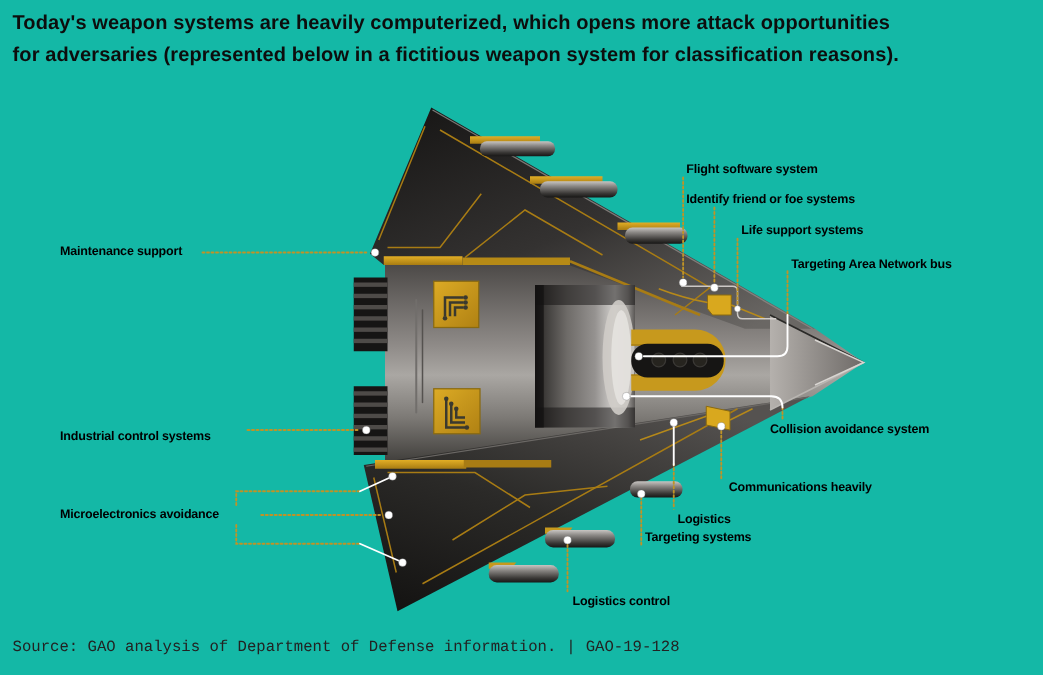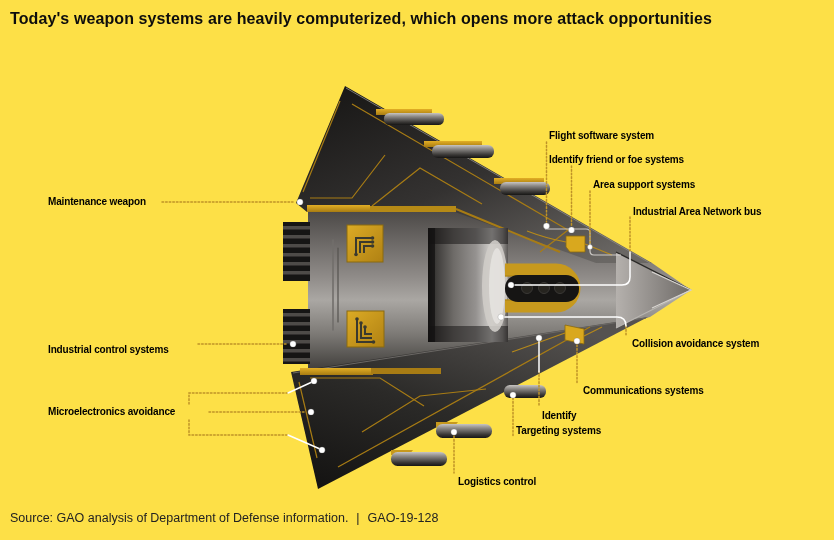--- a/index.html
+++ b/index.html
@@ -1,40 +1,41 @@
 <!DOCTYPE html>
 <html><head>
 <meta charset="utf-8">
 <style>
   html,body{margin:0;padding:0;background:#ffffff;}
   .stage{
-    position:relative;width:834px;height:540px;background:#fde047;overflow:hidden;
+    position:relative;width:834px;height:540px;background:#14b8a6;overflow:hidden;
     font-family:"Liberation Sans","DejaVu Sans",sans-serif;
   }
   .title{
     position:absolute;left:10px;top:6px;width:818px;
     font-size:16px;font-weight:700;color:#0d0d0d;line-height:26px;letter-spacing:.1px;
   }
   .diagram-svg{position:absolute;left:0;top:0;}
   .sys-label{
     position:absolute;font-size:10px;font-weight:700;color:#000;
     letter-spacing:-.15px;white-space:nowrap;line-height:12px;
   }
   .source-line{
-    position:absolute;left:10px;top:511px;font-size:12.5px;color:#222;white-space:nowrap;
+    position:absolute;left:10px;top:511px;font-size:12.5px;color:#222;white-space:nowrap;font-family:Liberation Mono, monospace;
   }
   .source-line .sep{margin:0 8px;color:#222;}
 </style>
 </head>
 <body>
 
 <div class="stage">
 
   <div class="title">
     <div>Today's weapon systems are heavily computerized, which opens more attack opportunities</div>
+    <div>for adversaries (represented below in a fictitious weapon system for classification reasons).</div>
   </div>
 
   <svg class="diagram-svg" width="834" height="540" viewBox="0 0 834 540">
     <defs>
       <linearGradient id="gWingTop" x1="0" y1="0" x2="0.85" y2="1">
         <stop offset="0" stop-color="#151413"></stop>
           <stop offset="0.55" stop-color="#343231"></stop>
           <stop offset="1" stop-color="#6a6764"></stop>
       </linearGradient>
       <linearGradient id="gWingBot" x1="0" y1="1" x2="0.7" y2="0">
@@ -279,28 +280,28 @@
         <circle cx="293" cy="344" r="3.1"></circle>
         <circle cx="311" cy="412" r="3.1"></circle>
         <circle cx="314" cy="381" r="3.1"></circle>
         <circle cx="322" cy="450" r="3.1"></circle>
       </g>
     </g>
   </svg>
 
   <div class="sys-label" style="left:549px;top:130px">Flight software system</div>
   <div class="sys-label" style="left:549px;top:154px">Identify friend or foe systems</div>
-  <div class="sys-label" style="left:593px;top:179px">Area support systems</div>
-  <div class="sys-label" style="left:633px;top:206px">Industrial Area Network bus</div>
-  <div class="sys-label" style="left:632px;top:338px">Collision avoidance system</div>
-  <div class="sys-label" style="left:583px;top:385px">Communications systems</div>
-  <div class="sys-label" style="left:542px;top:410px">Identify</div>
+  <div class="sys-label" style="left:593px;top:179px">Life support systems</div>
+  <div class="sys-label" style="left:633px;top:206px">Targeting Area Network bus</div>
+  <div class="sys-label" style="left:616px;top:338px">Collision avoidance system</div>
+  <div class="sys-label" style="left:583px;top:385px">Communications heavily</div>
+  <div class="sys-label" style="left:542px;top:410px">Logistics</div>
   <div class="sys-label" style="left:516px;top:425px">Targeting systems</div>
   <div class="sys-label" style="left:458px;top:476px">Logistics control</div>
-  <div class="sys-label" style="left:48px;top:196px">Maintenance weapon</div>
+  <div class="sys-label" style="left:48px;top:196px">Maintenance support</div>
   <div class="sys-label" style="left:48px;top:344px">Industrial control systems</div>
   <div class="sys-label" style="left:48px;top:406px">Microelectronics avoidance</div>
 
   <div class="source-line">
     <span>Source: GAO analysis of Department of Defense information.</span><span class="sep">|</span><span>GAO-19-128</span>
   </div>
 
 </div>
 
 </body></html>

